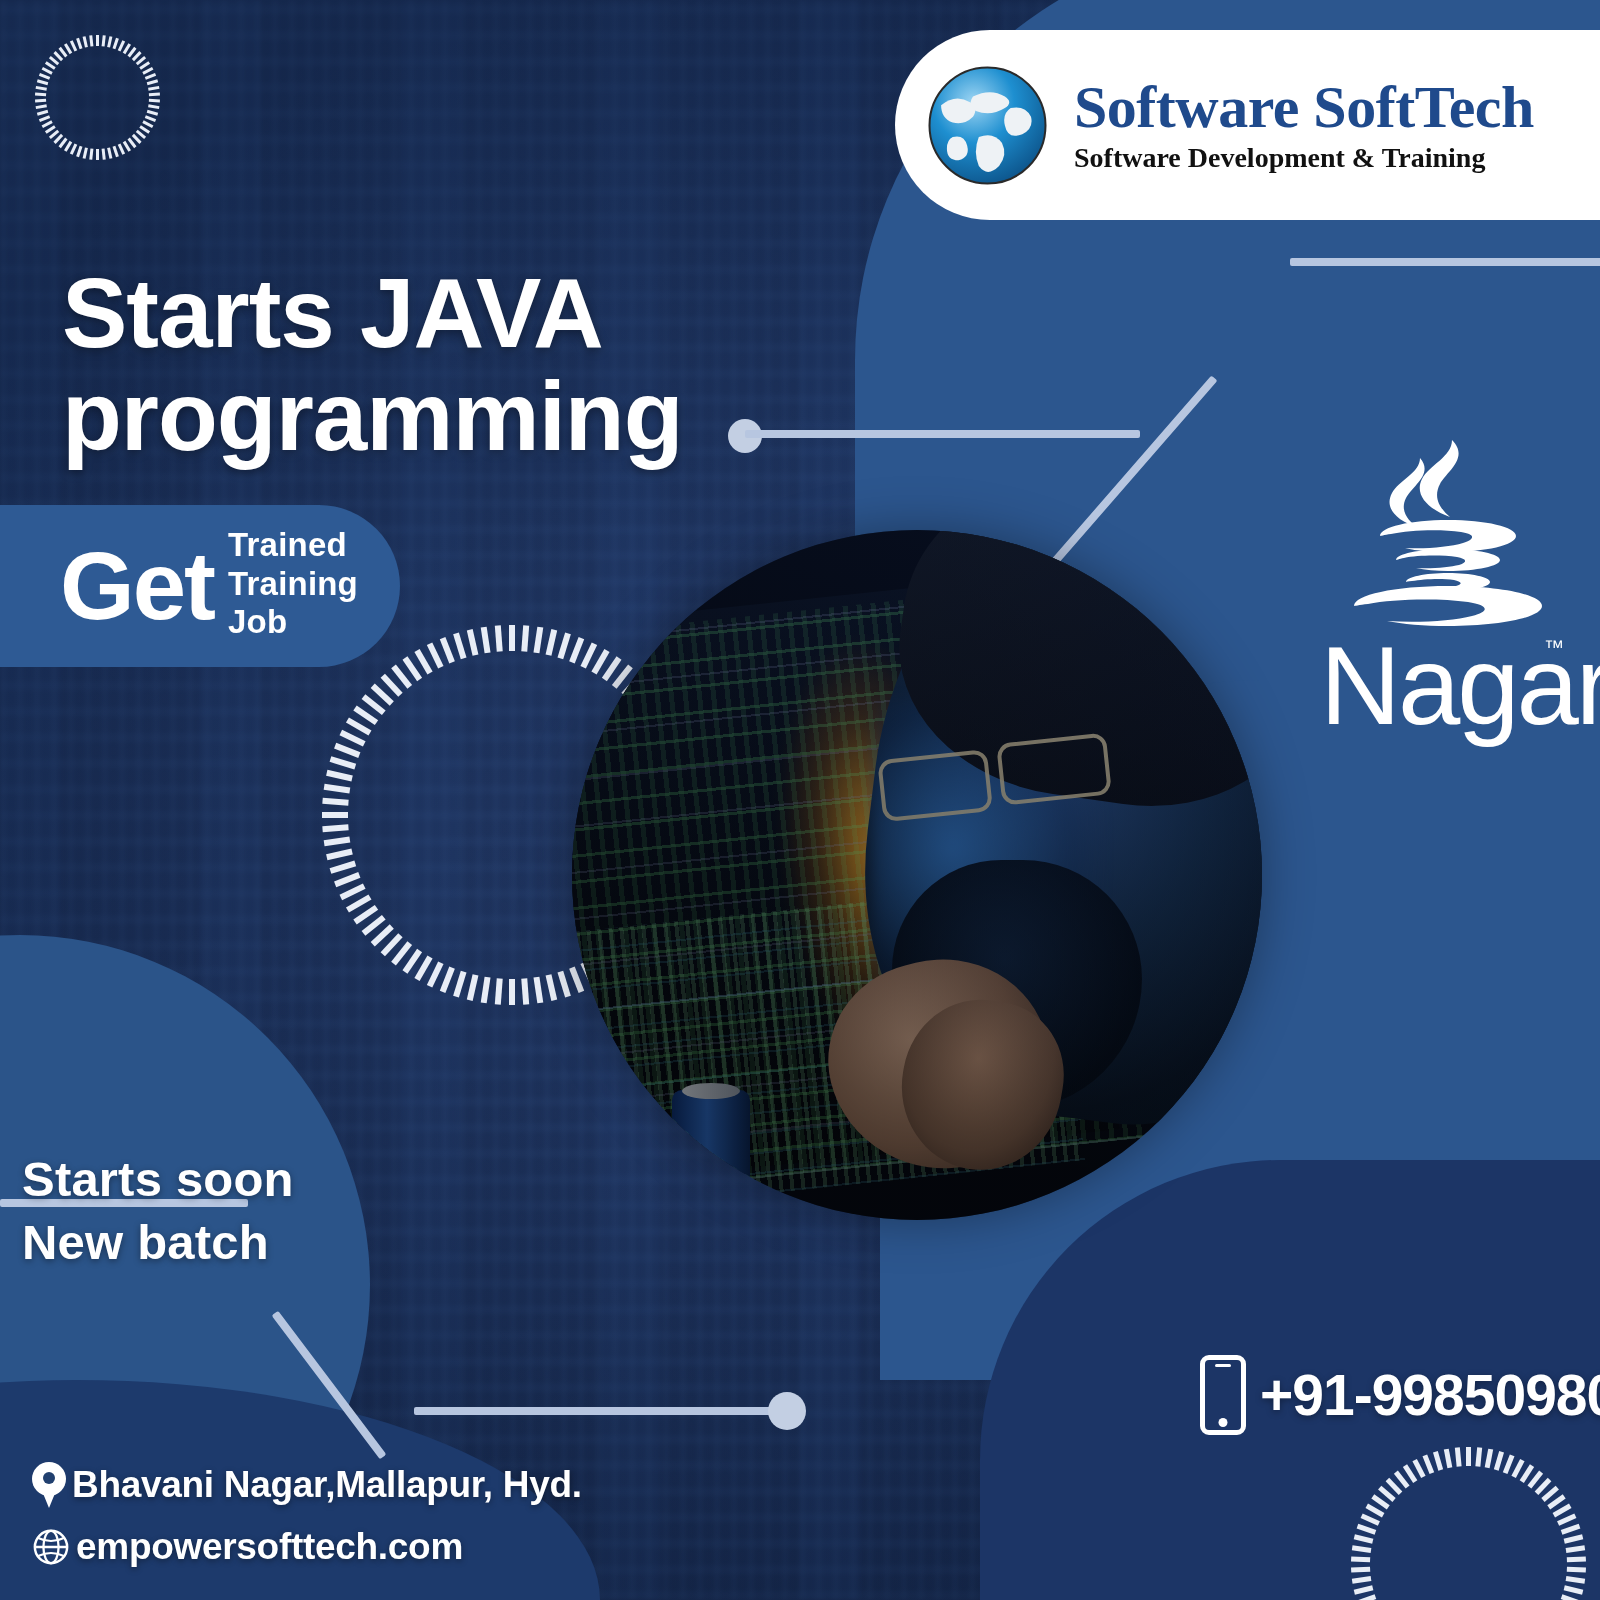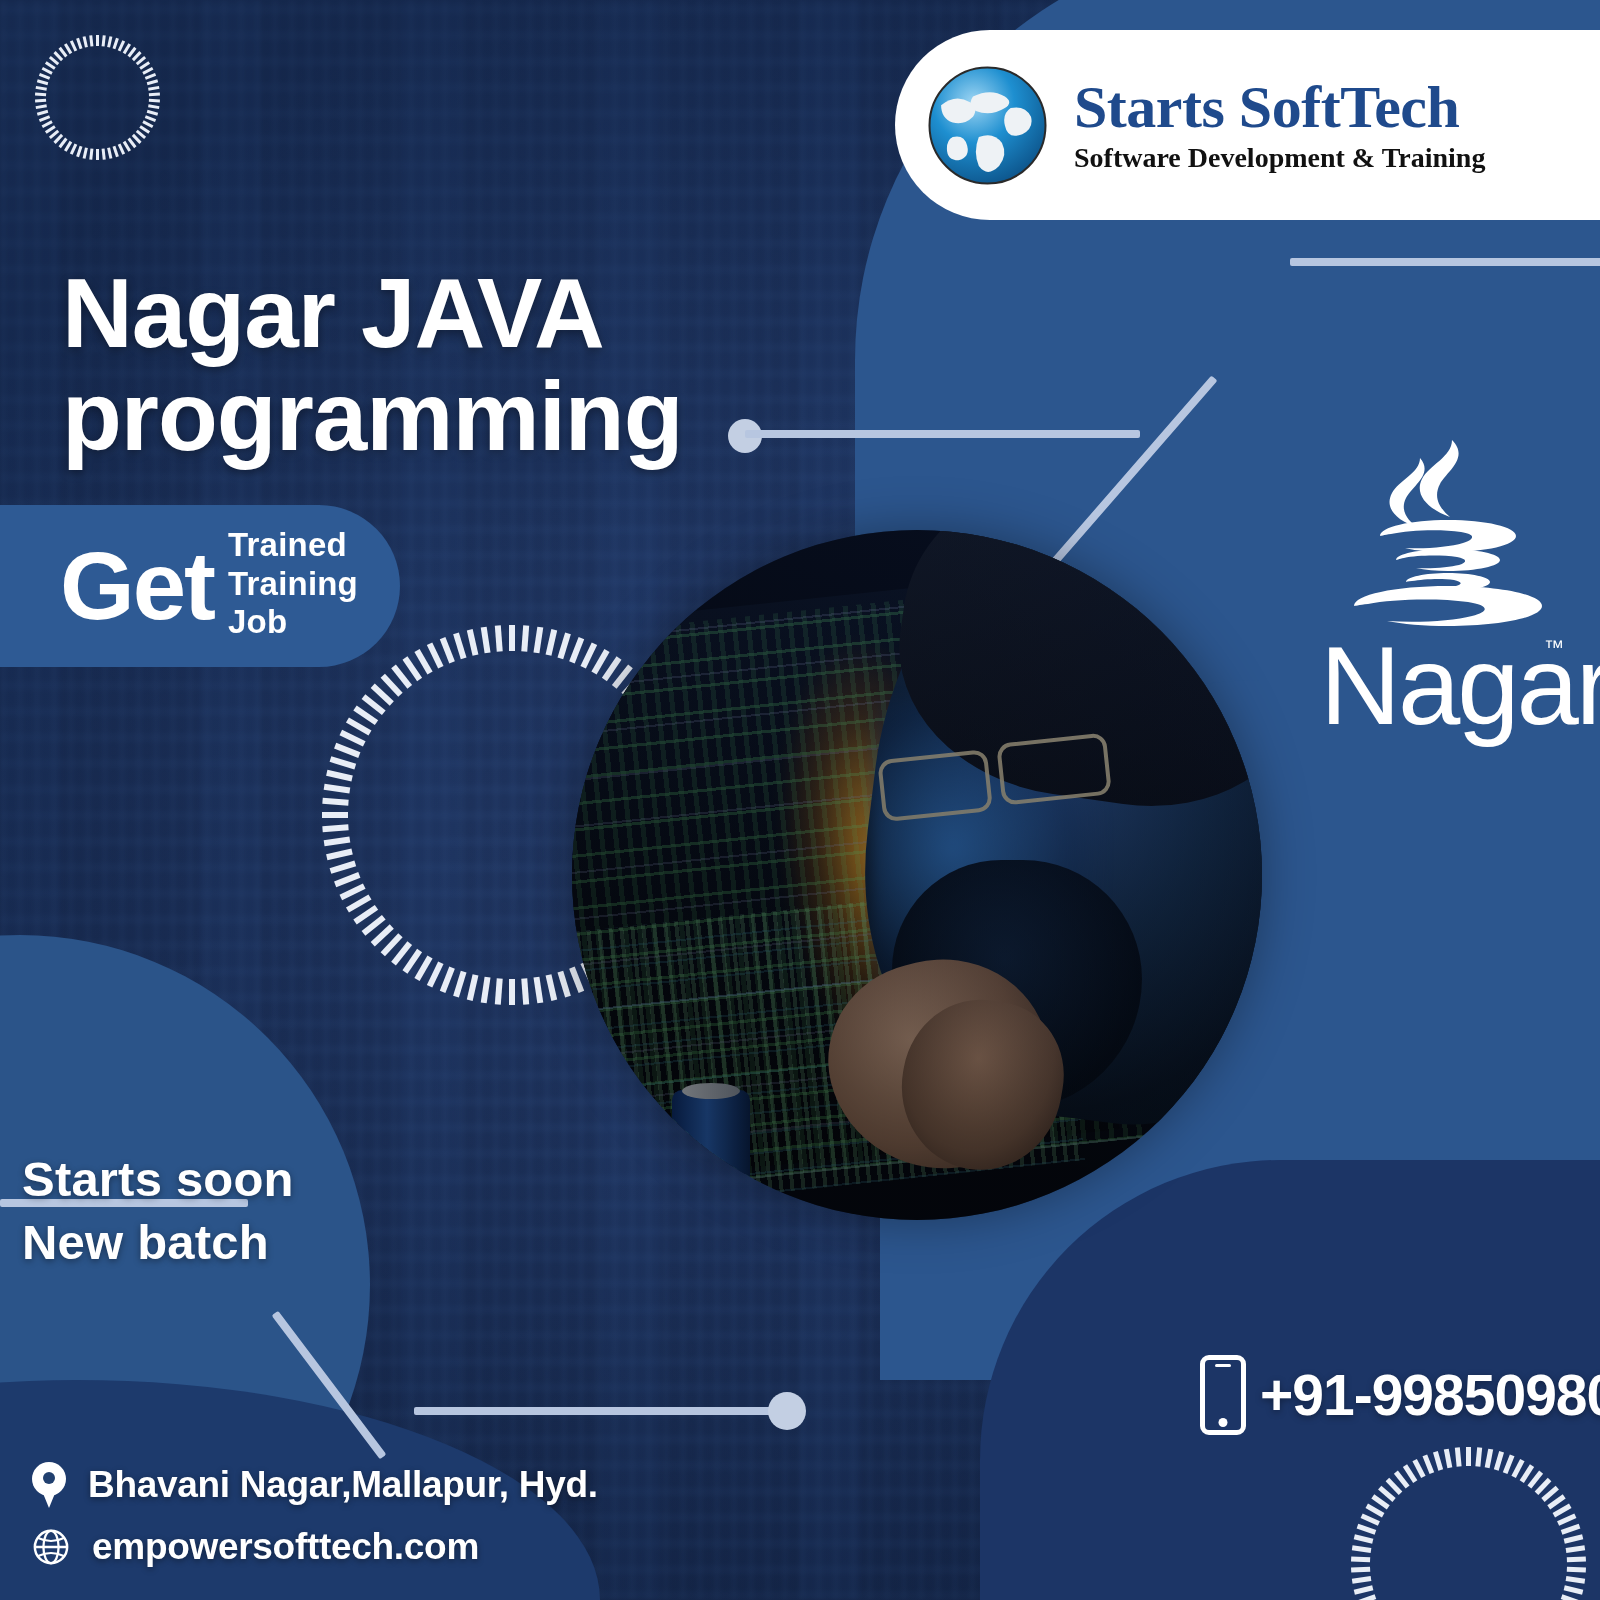--- a/index.html
+++ b/index.html
@@ -174,21 +174,21 @@
   .phone-icon{width:46px;height:80px;border:5px solid #fff;border-radius:9px;position:relative;flex:0 0 46px;}
   .phone-icon:before{content:"";position:absolute;left:50%;top:4px;transform:translateX(-50%);
     width:16px;height:3px;background:#fff;border-radius:2px;}
   .phone-icon:after{content:"";position:absolute;left:50%;bottom:3px;transform:translateX(-50%);
     width:9px;height:9px;background:#fff;border-radius:50%;}
   .phone-num{color:#fff;font-weight:bold;font-size:57px;letter-spacing:-1px;white-space:nowrap;
     text-shadow:0 2px 7px rgba(0,0,0,.35);}
 
   
   .contact{position:absolute;left:32px;top:1462px;display:flex;flex-direction:column;gap:18px;}
-  .contact-row{display:flex;align-items:center;gap:22px;}
+  .contact-row{display:flex;align-items:center;gap:6px;}
   .contact-text{color:#fff;font-weight:bold;font-size:37px;letter-spacing:-.3px;white-space:nowrap;
     text-shadow:0 2px 6px rgba(0,0,0,.4);}
   .pin-icon{width:34px;height:46px;position:relative;flex:0 0 34px;}
   .pin-icon:before{content:"";position:absolute;left:0;top:0;width:34px;height:34px;background:#fff;
     border-radius:50% 50% 50% 50%;}
   .pin-icon:after{content:"";position:absolute;left:8px;top:24px;width:18px;height:22px;background:#fff;
     border-radius:0 0 50% 50%;clip-path:polygon(0 0,100% 0,50% 100%);}
   .pin-hole{position:absolute;left:11px;top:10px;width:12px;height:12px;background:#21406f;
     border-radius:50%;z-index:2;}
   .web-icon{width:38px;height:38px;flex:0 0 38px;}
@@ -440,27 +440,27 @@
         </defs>
         <circle cx="50" cy="50" r="40" fill="url(#gg)" stroke="#2a2a2a" stroke-width="1.4"></circle>
         <path d="M18 36 q10 -8 20 -2 q6 4 2 10 q-6 6 -14 4 q-8 -3 -8 -12z" fill="#eef2f5"></path>
         <path d="M40 30 q12 -6 22 0 q6 4 0 8 q-10 6 -20 2 q-6 -4 -2 -10z" fill="#eef2f5"></path>
         <path d="M44 58 q10 -4 16 4 q4 8 -2 16 q-8 8 -14 0 q-4 -10 0 -20z" fill="#eef2f5"></path>
         <path d="M66 38 q10 -2 14 6 q2 8 -6 12 q-10 4 -12 -6 q-2 -8 4 -12z" fill="#eef2f5"></path>
         <path d="M26 58 q8 -2 10 6 q2 8 -6 10 q-8 0 -8 -8 q0 -6 4 -8z" fill="#eef2f5"></path>
       </svg>
     </div>
     <div class="logo-text">
-      <div class="logo-title">Starts SoftTech</div>
+      <div class="logo-title">Software SoftTech</div>
       <div class="logo-sub">Software Development &amp; Training</div>
     </div>
   </div>
 
   <div class="headline">
-    <div>Nagar JAVA</div>
+    <div>Starts JAVA</div>
     <div>programming</div>
   </div>
 
   <div class="get-pill">
     <div class="get-word">Get</div>
     <div class="get-list">
       <span>Trained</span>
       <span>Training</span>
       <span>Job</span>
     </div>

